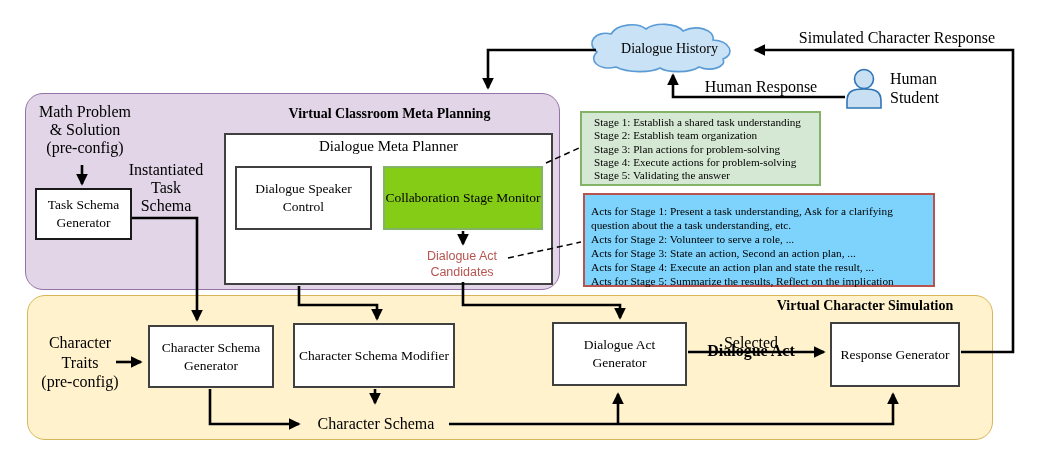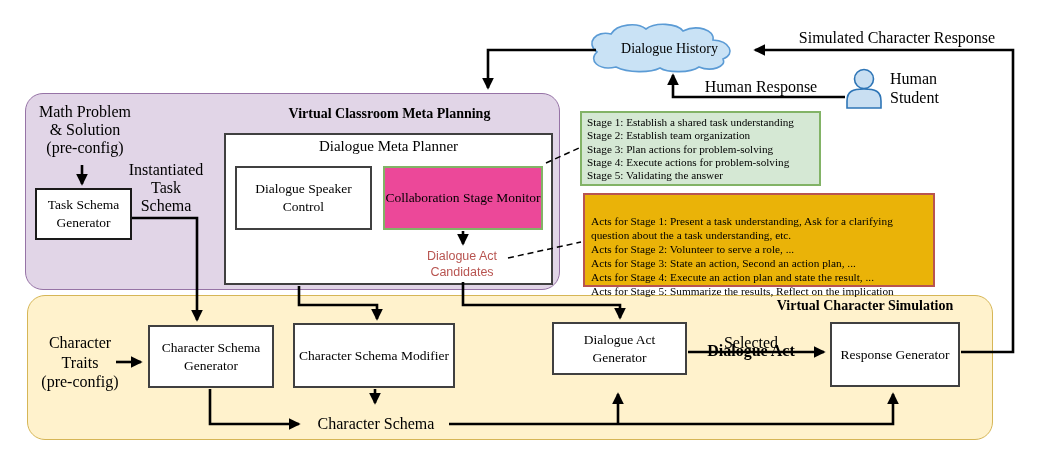--- a/index.html
+++ b/index.html
@@ -8,32 +8,32 @@
     font-family:"Liberation Serif","DejaVu Serif",serif;color:#000;
   }
   .region{position:absolute;border-radius:18px;box-sizing:border-box;}
   #purple-region{left:25px;top:93px;width:535px;height:197px;background:#e1d5e7;border:1.5px solid #9673a6;}
   #yellow-region{left:27px;top:295px;width:966px;height:145px;background:#fff2cc;border:1.5px solid #d6b656;}
   .node{
     position:absolute;box-sizing:border-box;background:#fff;border:2px solid #404040;
     display:flex;align-items:center;justify-content:center;text-align:center;
     font-size:13.5px;line-height:1.32;
   }
-  .node.green{background:#ec4899;border-color:#82b366;}
+  .node.green{background:#84cc16;border-color:#82b366;}
   #meta-planner-box{left:224px;top:133px;width:329px;height:152px;background:#fff;border:2px solid #404040;position:absolute;box-sizing:border-box;}
   #box-speaker{left:235px;top:166px;width:137px;height:64px;}
   #box-monitor{left:383px;top:166px;width:160px;height:64px;}
   #box-taskgen{left:35px;top:188px;width:97px;height:52px;border-color:#1a1a1a;}
   #box-chargen{left:148px;top:325px;width:126px;height:63px;}
   #box-charmod{left:293px;top:323px;width:162px;height:65px;}
-  #box-dactgen{left:552px;top:322px;width:135px;height:53px;padding:0 22px;}
+  #box-dactgen{left:552px;top:322px;width:135px;height:64px;padding:0 22px;}
   #box-respgen{left:830px;top:322px;width:130px;height:65px;padding:0 0;}
   .listbox{position:absolute;box-sizing:border-box;font-size:11.2px;}
-  #stages-box{left:580px;top:111px;width:241px;height:75px;background:#d5e8d4;border:2px solid #82b366;padding:3px 5px;line-height:13.3px;}
-  #acts-box{left:583px;top:193px;width:352px;height:94px;background:#eab308;border:2px solid #b85450;padding:20px 6px;line-height:13.9px;font-size:11.3px;}
+  #stages-box{left:580px;top:111px;width:241px;height:75px;background:#d5e8d4;border:2px solid #82b366;padding:3px 12px;line-height:13.3px;}
+  #acts-box{left:583px;top:193px;width:352px;height:94px;background:#7dd3fc;border:2px solid #b85450;padding:10px 6px;line-height:13.9px;font-size:11.3px;}
   .lbl{position:absolute;text-align:center;}
   .title{font-weight:bold;font-size:14px;}
   #lbl-math{left:25px;top:103px;width:120px;line-height:18px;}
   #lbl-vcmp{left:226px;top:106px;width:327px;}
   #lbl-inst{left:126px;top:161px;width:80px;line-height:18px;}
   #lbl-dmp{left:224px;top:138px;width:329px;font-size:15px;}
   #lbl-cand{left:407px;top:249px;width:110px;font-family:"Liberation Sans","DejaVu Sans",sans-serif;font-size:12.5px;line-height:15.5px;color:#b85450;}
   #lbl-vcs{left:740px;top:298px;width:250px;}
   #lbl-traits{left:30px;top:333px;width:100px;line-height:19.5px;}
   #lbl-charschema{left:306px;top:415px;width:140px;}

